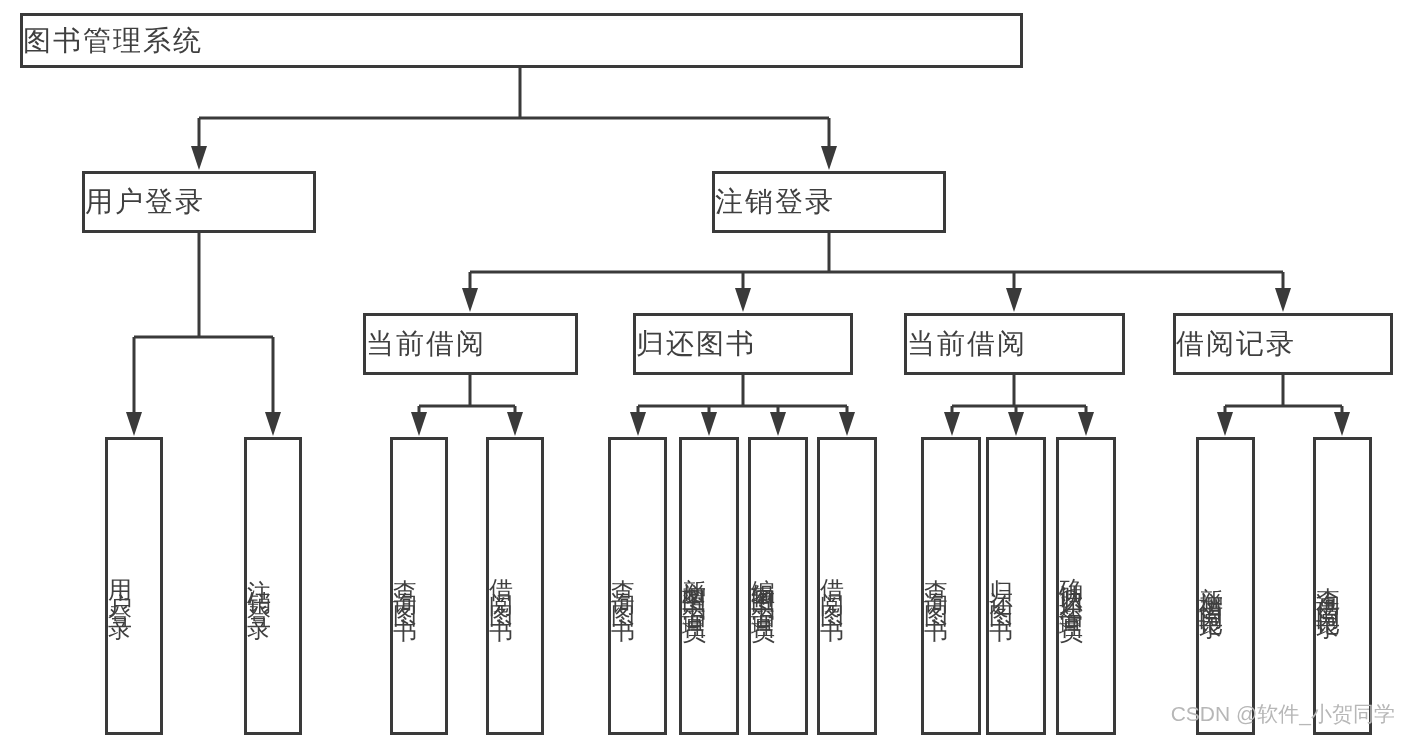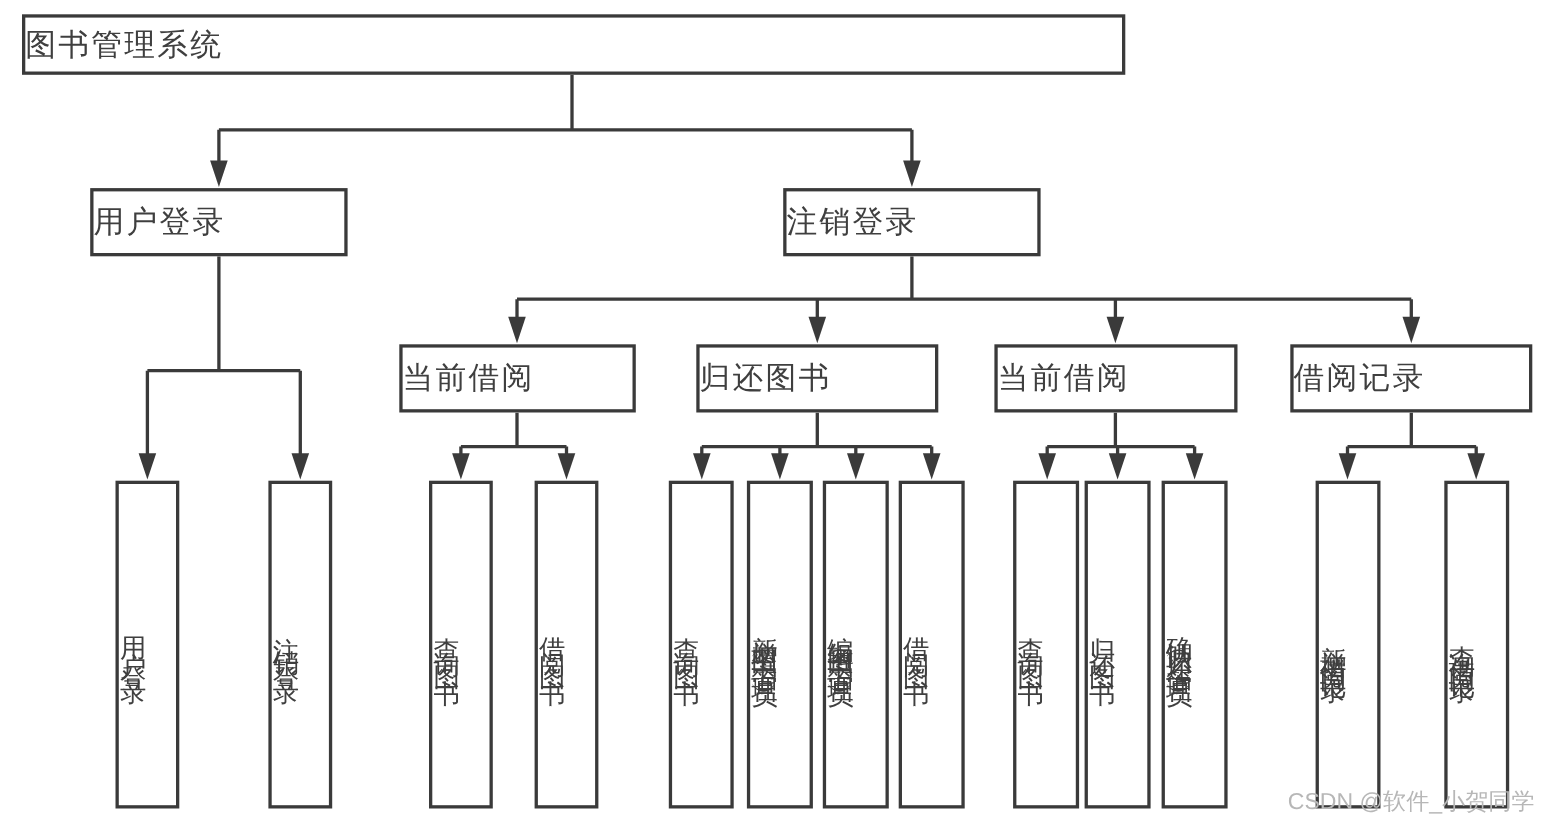--- a/index.html
+++ b/index.html
@@ -39,21 +39,21 @@
     text-orientation:mixed;
     font-size:24px;
     line-height:1;
     color:var(--text);
   }
   .leaf-label.short{letter-spacing:13px;}
   .leaf-label.long{letter-spacing:6px;}
   .watermark{
     position:absolute;
     right:10px;
-    bottom:5px;
+    bottom:19px;
     font-size:21px;
     color:var(--wm);
     white-space:nowrap;
   }
 </style>
 </head>
 <body>
 
 <div class="stage">
 

